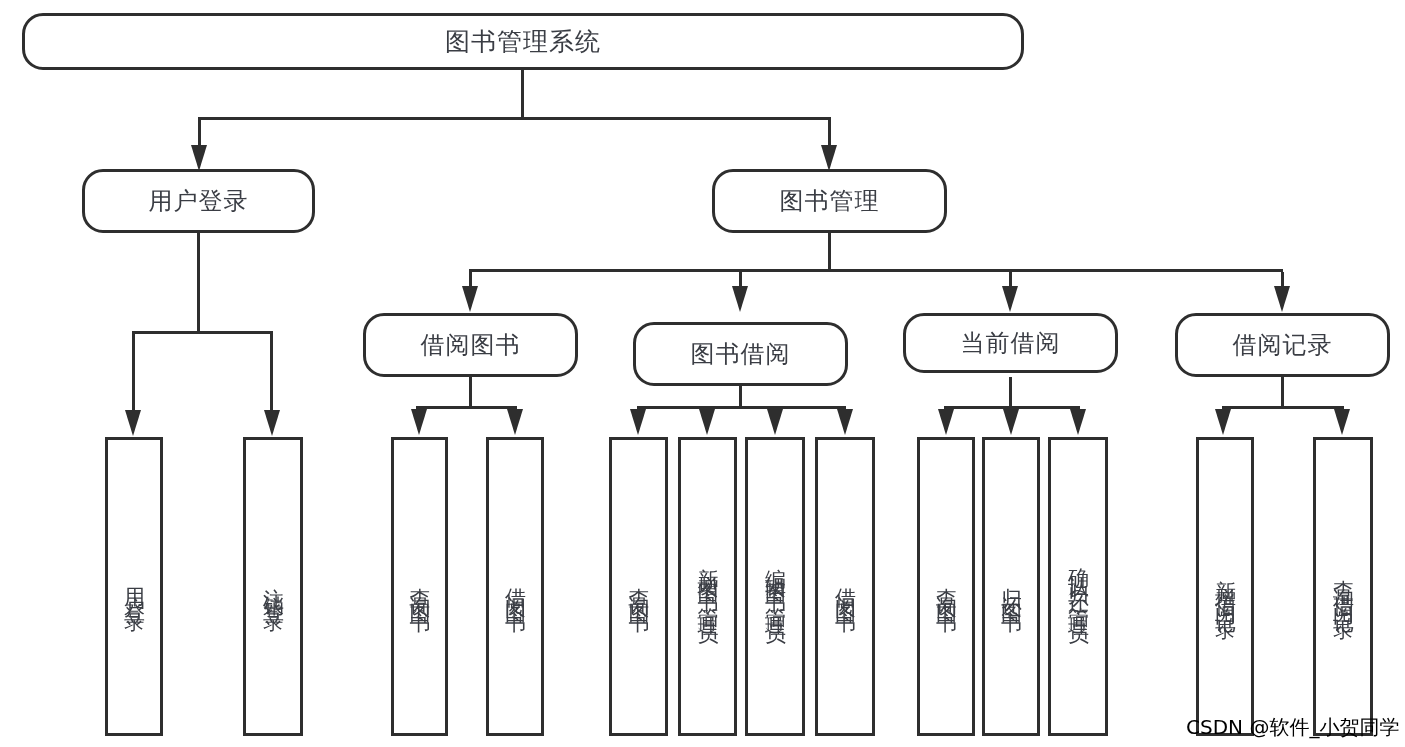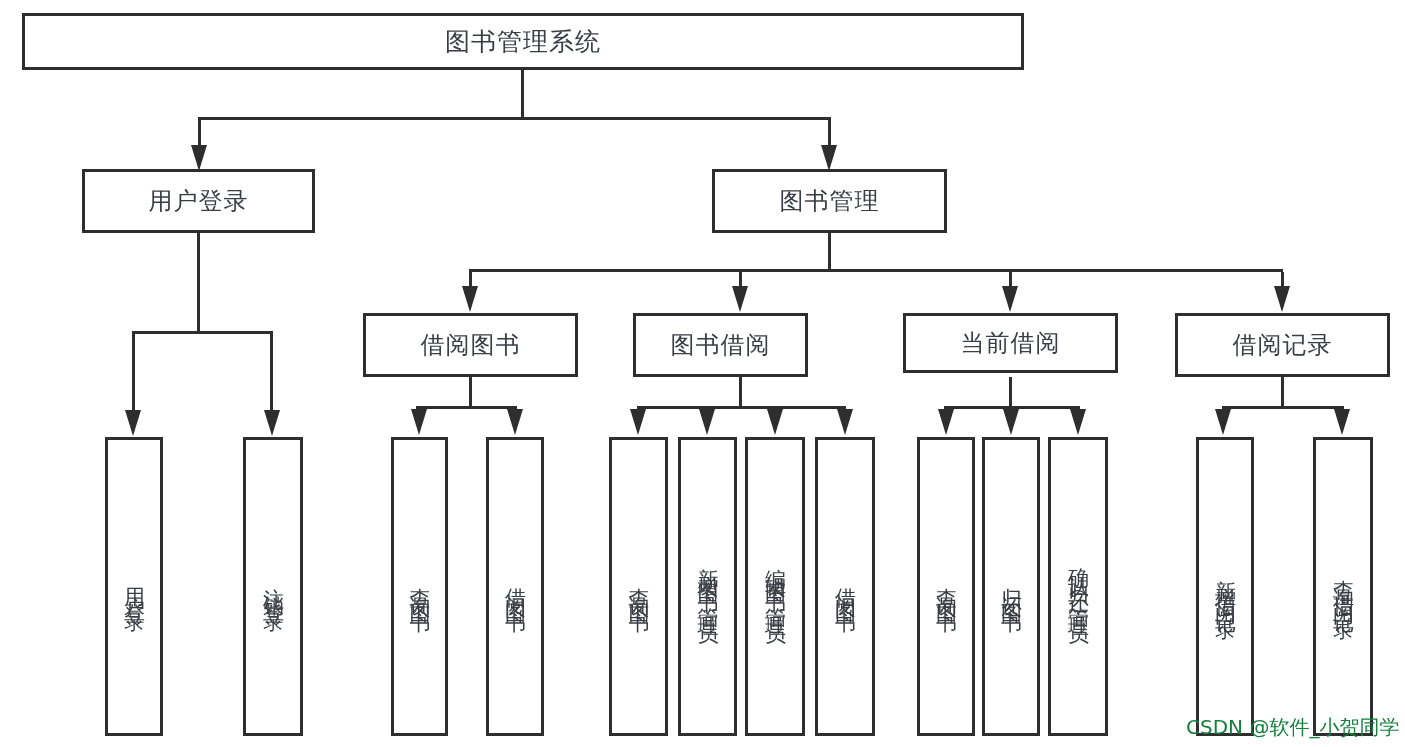--- a/index.html
+++ b/index.html
@@ -7,36 +7,36 @@
     position:relative;width:1405px;height:747px;background:#ffffff;
     font-family:"DejaVu Sans","Liberation Sans",sans-serif;
     overflow:hidden;
   }
   .box{
     position:absolute;box-sizing:border-box;background:#ffffff;
     border:3px solid #2e2e2e;color:#3a3d44;
     display:flex;align-items:center;justify-content:center;
     z-index:2;
   }
-  .box.h{font-size:24px;letter-spacing:1px;}
+  .box.h{font-size:24px;letter-spacing:1px;border-radius:21px;}
   .box.root{font-size:25px;}
   .box.v{font-size:21px;}
   .box.v .lbl{
     writing-mode:vertical-rl;text-orientation:mixed;
     letter-spacing:8px;line-height:1;white-space:nowrap;
   }
   .hline,.vline{position:absolute;background:#2e2e2e;z-index:1;}
   .arrow{
     position:absolute;width:0;height:0;z-index:1;
     border-left:8px solid transparent;border-right:8px solid transparent;
     border-top:26px solid #2e2e2e;
   }
   .watermark{
     position:absolute;left:1186px;top:714px;z-index:3;
-    color:#15803d;font-size:20px;white-space:nowrap;
+    color:#000000;font-size:20px;white-space:nowrap;
   }
 </style>
 </head>
 <body>
 
 <div class="canvas">
 
   <div class="box h root" style="left:22px;top:13px;width:1002px;height:57px">
     <span class="lbl">图书管理系统</span>
   </div>
@@ -45,21 +45,21 @@
     <span class="lbl">用户登录</span>
   </div>
 
   <div class="box h" style="left:712px;top:169px;width:235px;height:64px">
     <span class="lbl">图书管理</span>
   </div>
 
   <div class="box h" style="left:363px;top:313px;width:215px;height:64px">
     <span class="lbl">借阅图书</span>
   </div>
-  <div class="box h" style="left:633px;top:313px;width:175px;height:64px">
+  <div class="box h" style="left:633px;top:322px;width:215px;height:64px">
     <span class="lbl">图书借阅</span>
   </div>
   <div class="box h" style="left:903px;top:313px;width:215px;height:60px">
     <span class="lbl">当前借阅</span>
   </div>
   <div class="box h" style="left:1175px;top:313px;width:215px;height:64px">
     <span class="lbl">借阅记录</span>
   </div>
 
   <div class="box v" style="left:105px;top:437px;width:58px;height:299px">

